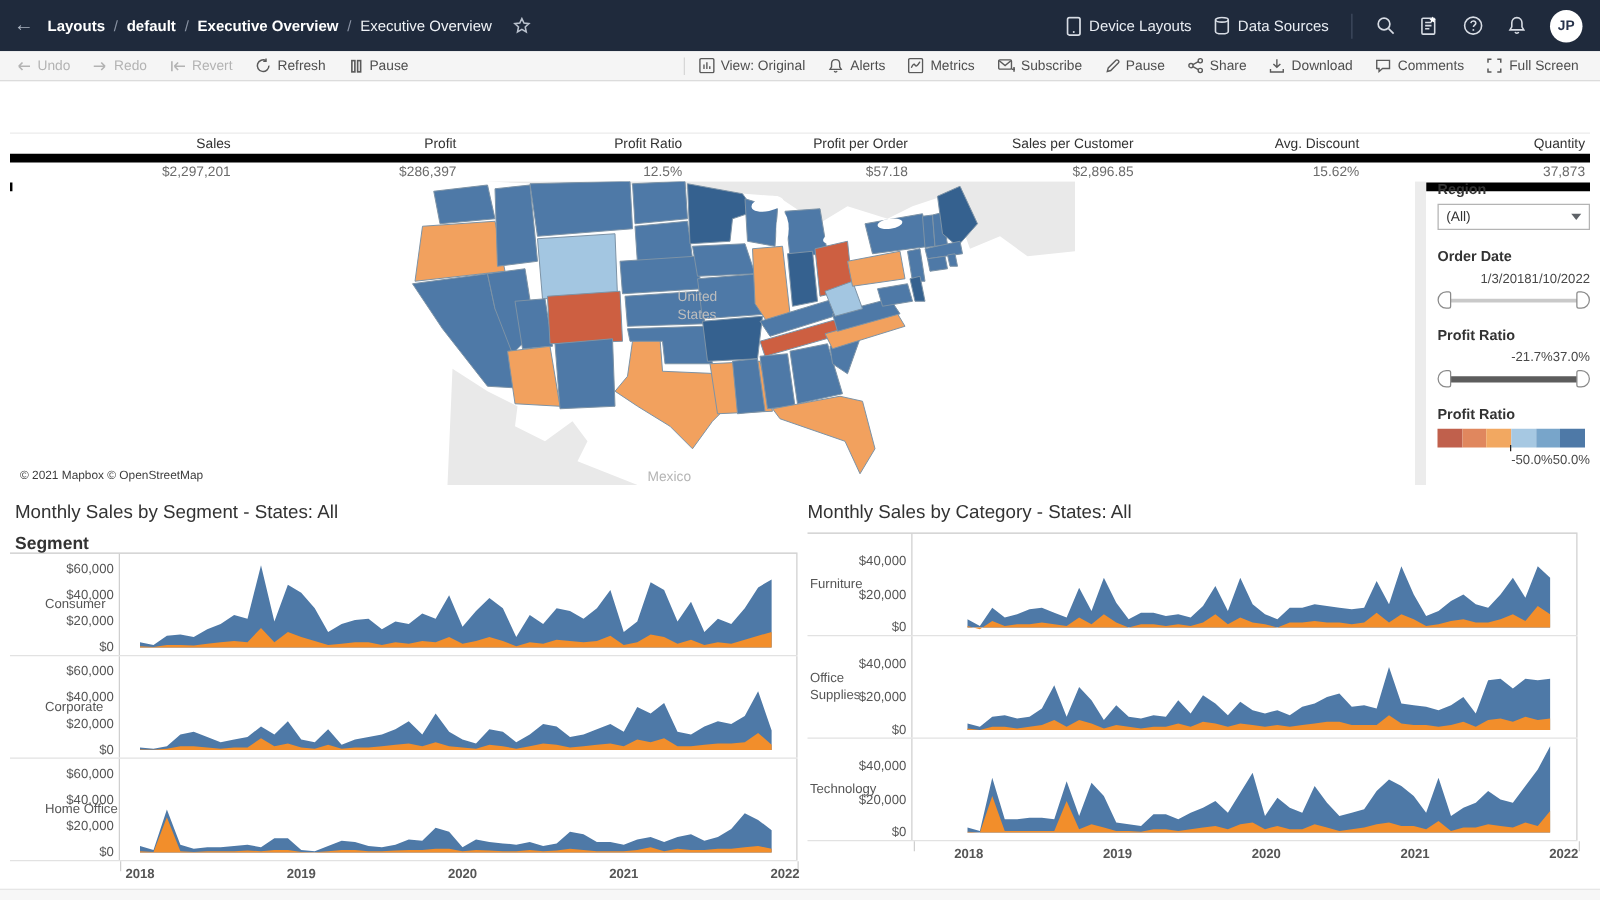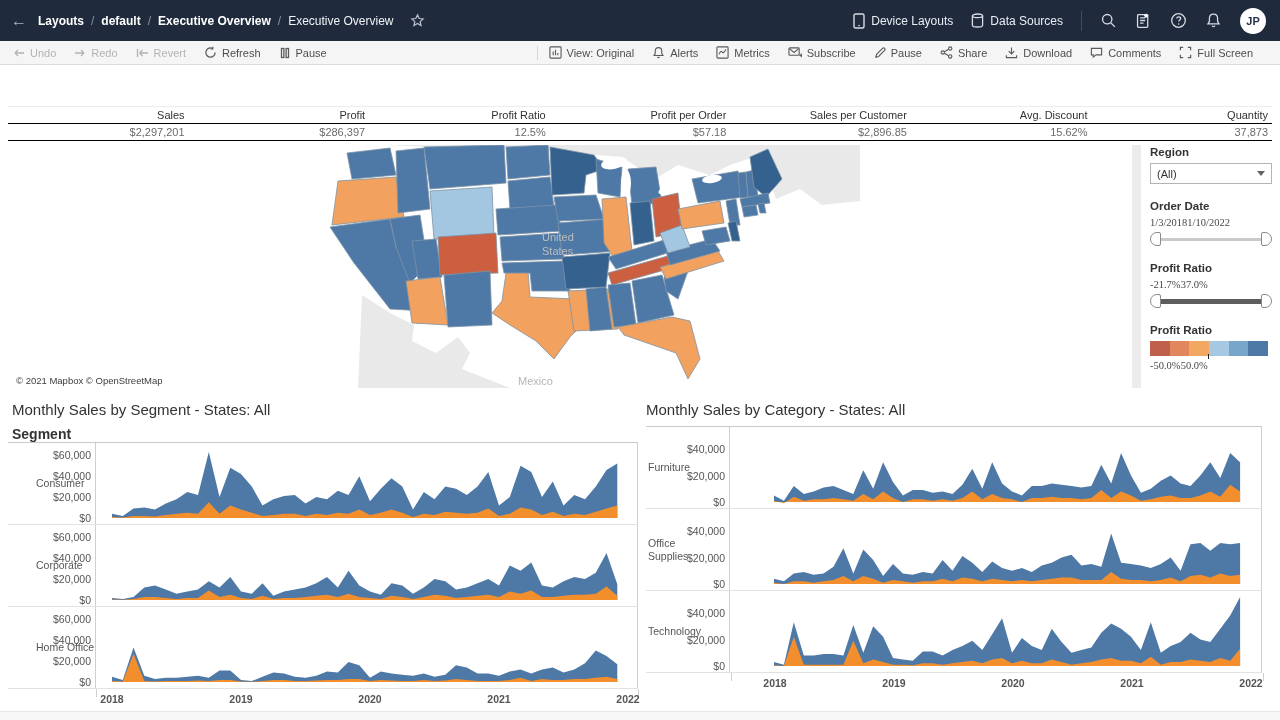--- a/index.html
+++ b/index.html
@@ -20,42 +20,42 @@
   .nav-ico{display:flex;align-items:center;}
   .avatar{width:26px;height:26px;border-radius:50%;background:#fff;color:#27324a;font-size:11px;
           font-weight:bold;display:flex;align-items:center;justify-content:center;cursor:pointer;}
   
   .toolbar{position:absolute;left:0;top:41px;width:1280px;height:23px;background:#f5f5f5;
            border-bottom:1px solid #dcdcdc;display:flex;align-items:center;font-size:11px;color:#4e4e4e;}
   .tb-item{display:flex;align-items:center;gap:5px;padding:0 9px;cursor:pointer;height:100%;}
   .tb-item.disabled{color:#b3b3b3;justify-content:flex-end;}
   .tb-item svg{display:block;}
   .tb-left{display:flex;align-items:center;padding-left:4px;}
-  .tb-right{margin-left:auto;display:flex;align-items:center;padding-right:18px;}
+  .tb-right{margin-left:auto;display:flex;align-items:center;padding-right:8px;}
   .tb-sep{width:1px;height:14px;background:#d7d7d7;margin:0 2px;}
   
   .page-title{position:absolute;left:12px;top:79px;font-size:15px;color:#333;}
   .kpis{position:absolute;left:8px;top:106px;width:1264px;border-top:1px solid #ececec;}
-  .kpi-row{display:flex;border-bottom:1px solid #000000;}
+  .kpi-row{display:flex;border-bottom:7px solid #000000;}
   .kpi-cell{flex:1;text-align:right;padding:2px 4px 2px 0;font-size:11px;}
   .kpi-row.labels .kpi-cell{color:#323232;}
   .kpi-row.values .kpi-cell{color:#6b6b6b;}
   
   .map{position:absolute;left:10px;top:145px;width:1131px;height:243px;background:#fff;overflow:hidden;}
   .map svg{display:block;}
   .map-attr{position:absolute;left:2px;bottom:1px;font-size:9.5px;color:#3c3c3c;
             background:rgba(255,255,255,.75);padding:1px 4px;}
   
   .filters{position:absolute;left:1150px;top:146px;width:122px;font-size:11.5px;color:#333;}
   .f-label{font-weight:bold;color:#333;margin-bottom:5px;}
   .dd{height:19px;border:1px solid #b4b4b4;background:#fff;display:flex;align-items:center;
       justify-content:space-between;padding:0 6px;font-size:11px;color:#333;cursor:pointer;margin-bottom:16px;}
   .caret{width:0;height:0;border-left:4px solid transparent;border-right:4px solid transparent;
          border-top:5px solid #5f6368;}
-  .f-range{display:flex;justify-content:flex-start;font-size:10.5px;color:#484848;margin-bottom:4px;font-family:Liberation Serif, serif;}
+  .f-range{display:flex;justify-content:flex-end;font-size:10.5px;color:#484848;margin-bottom:4px;}
   .slider{position:relative;height:14px;margin-bottom:16px;}
   .slider .track{position:absolute;left:3px;right:3px;top:6px;height:3px;background:#c9c9c9;border-radius:2px;}
   .slider.dark .track{top:5px;height:5px;background:#5d5d5d;}
   .handle{position:absolute;top:0;width:11px;height:14px;background:#fff;border:1px solid #8a8a8a;
           box-sizing:border-box;cursor:pointer;}
   .handle.left{left:0;border-radius:7px 2px 2px 7px;}
   .handle.right{right:0;border-radius:2px 7px 7px 2px;}
   .legend-bar{display:flex;height:15px;width:118px;}
   .legend-bar div{flex:1;}
   .legend-tickmark{position:relative;height:4px;}

